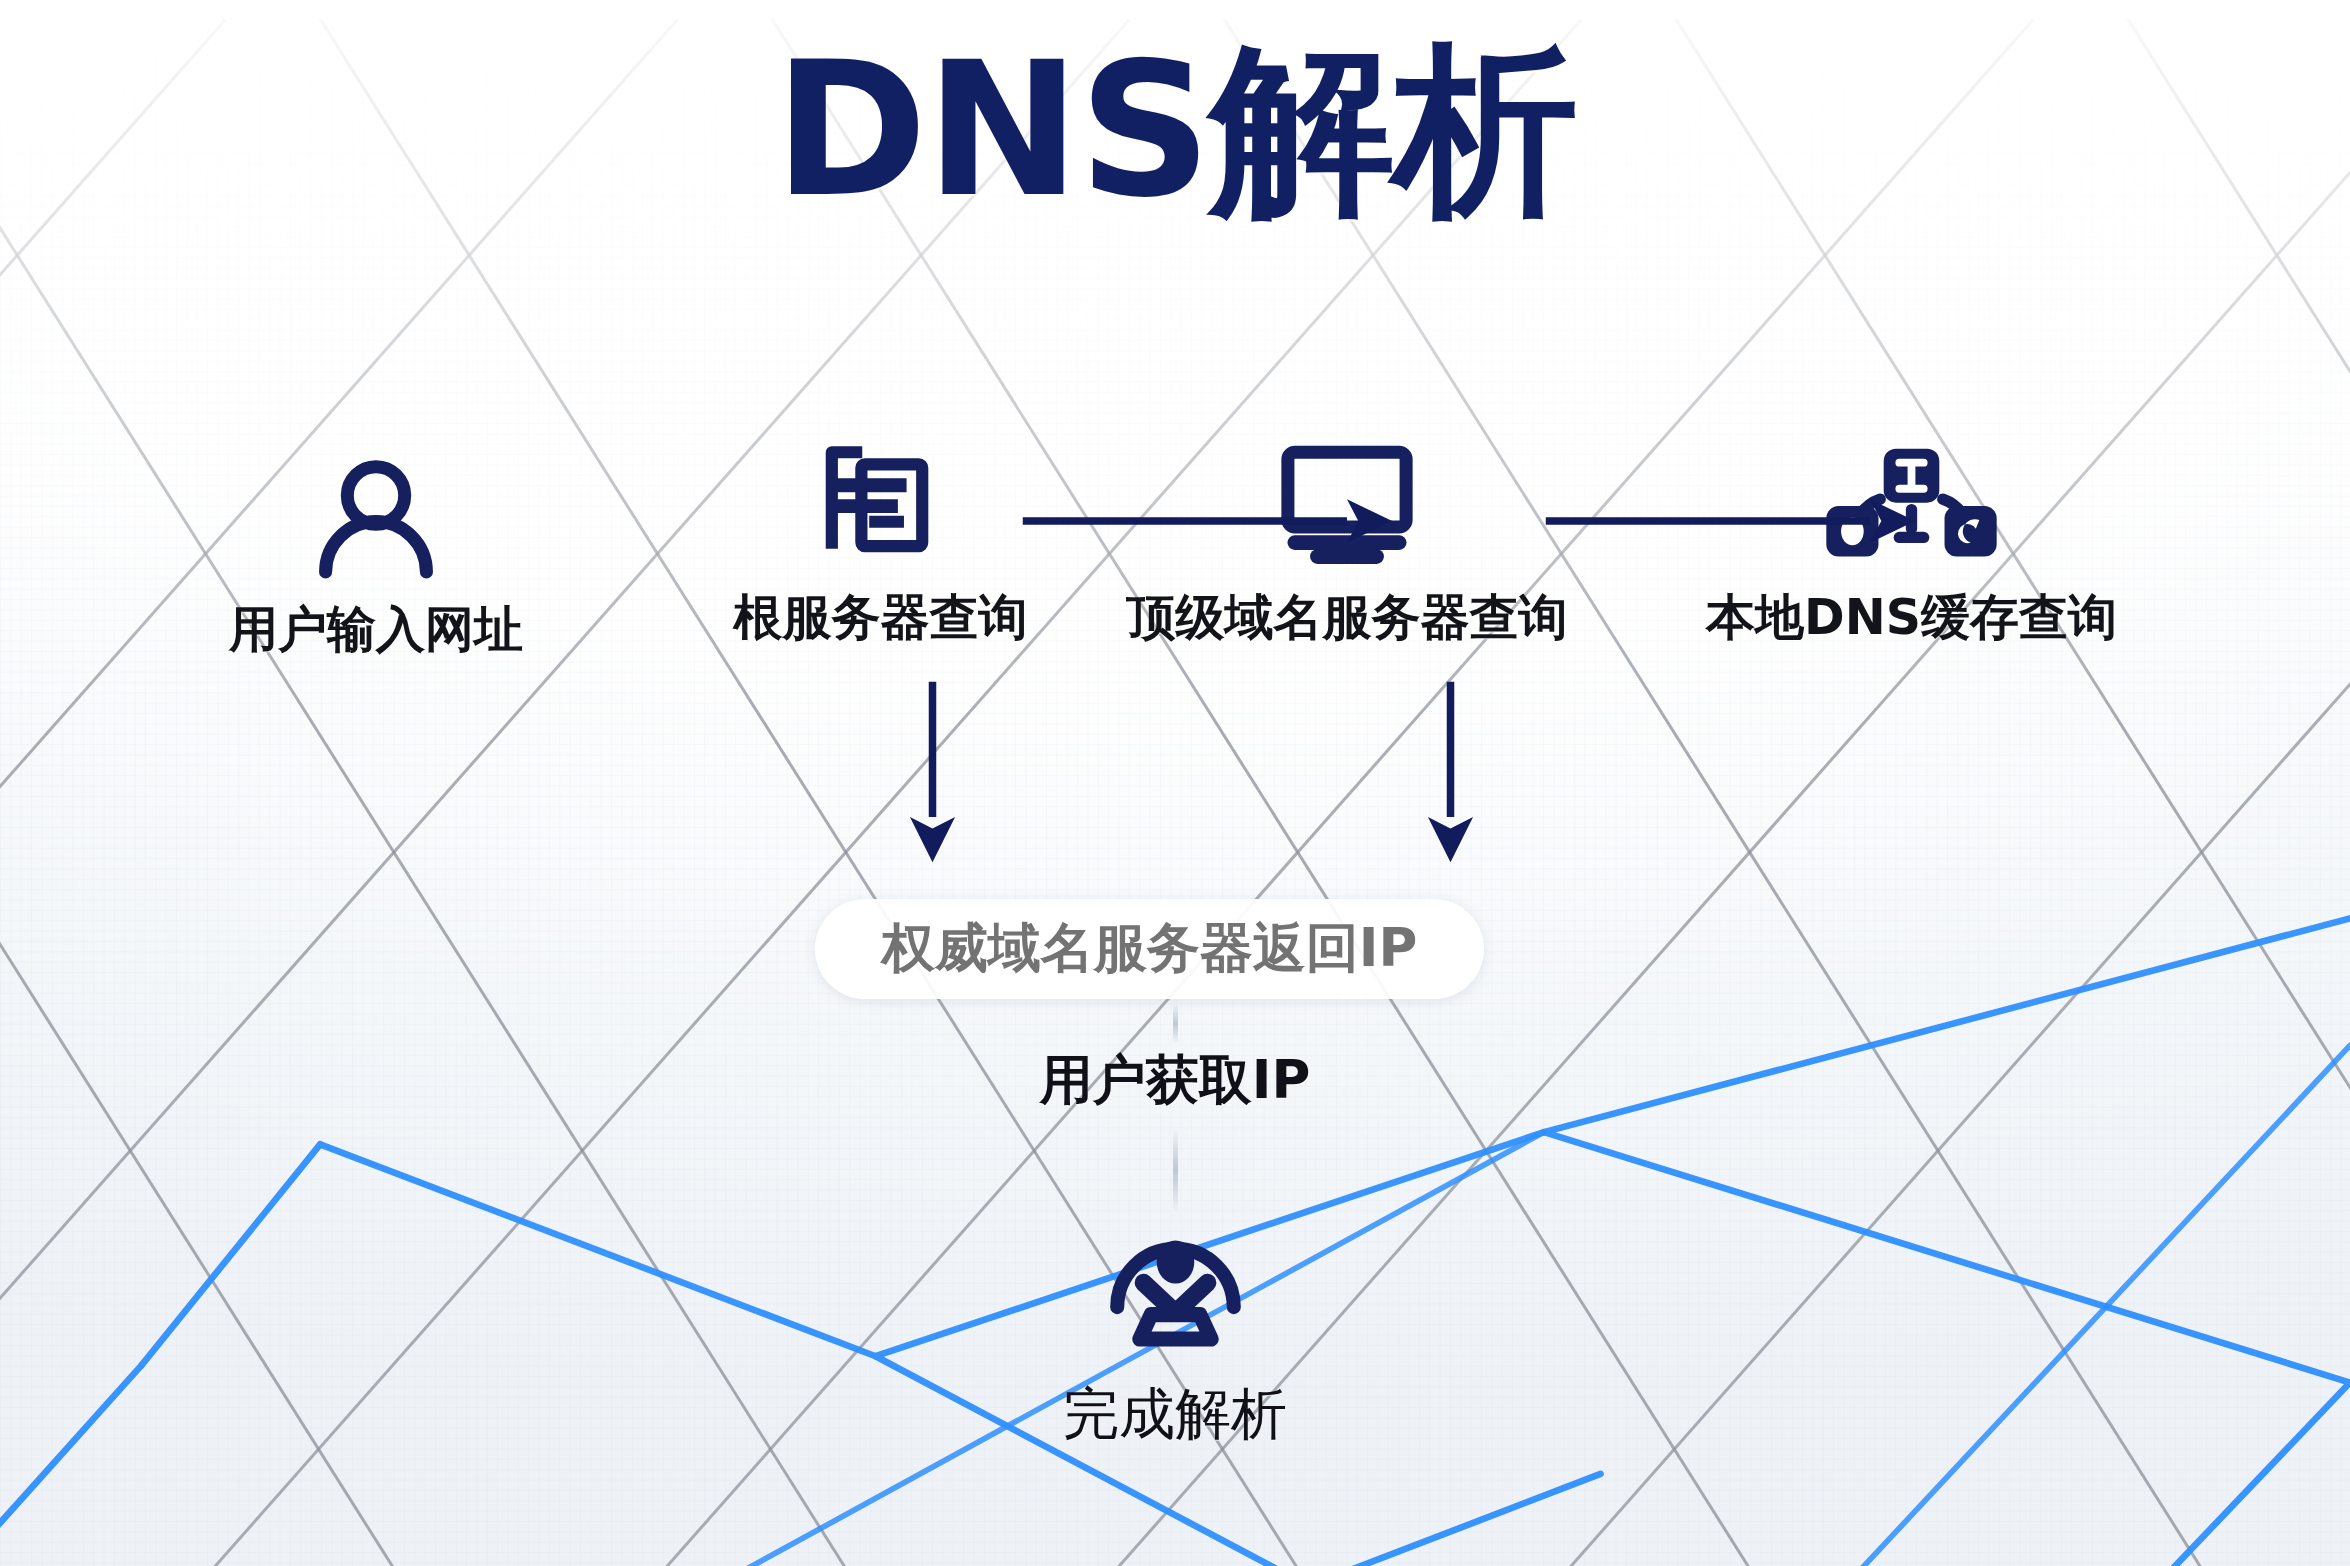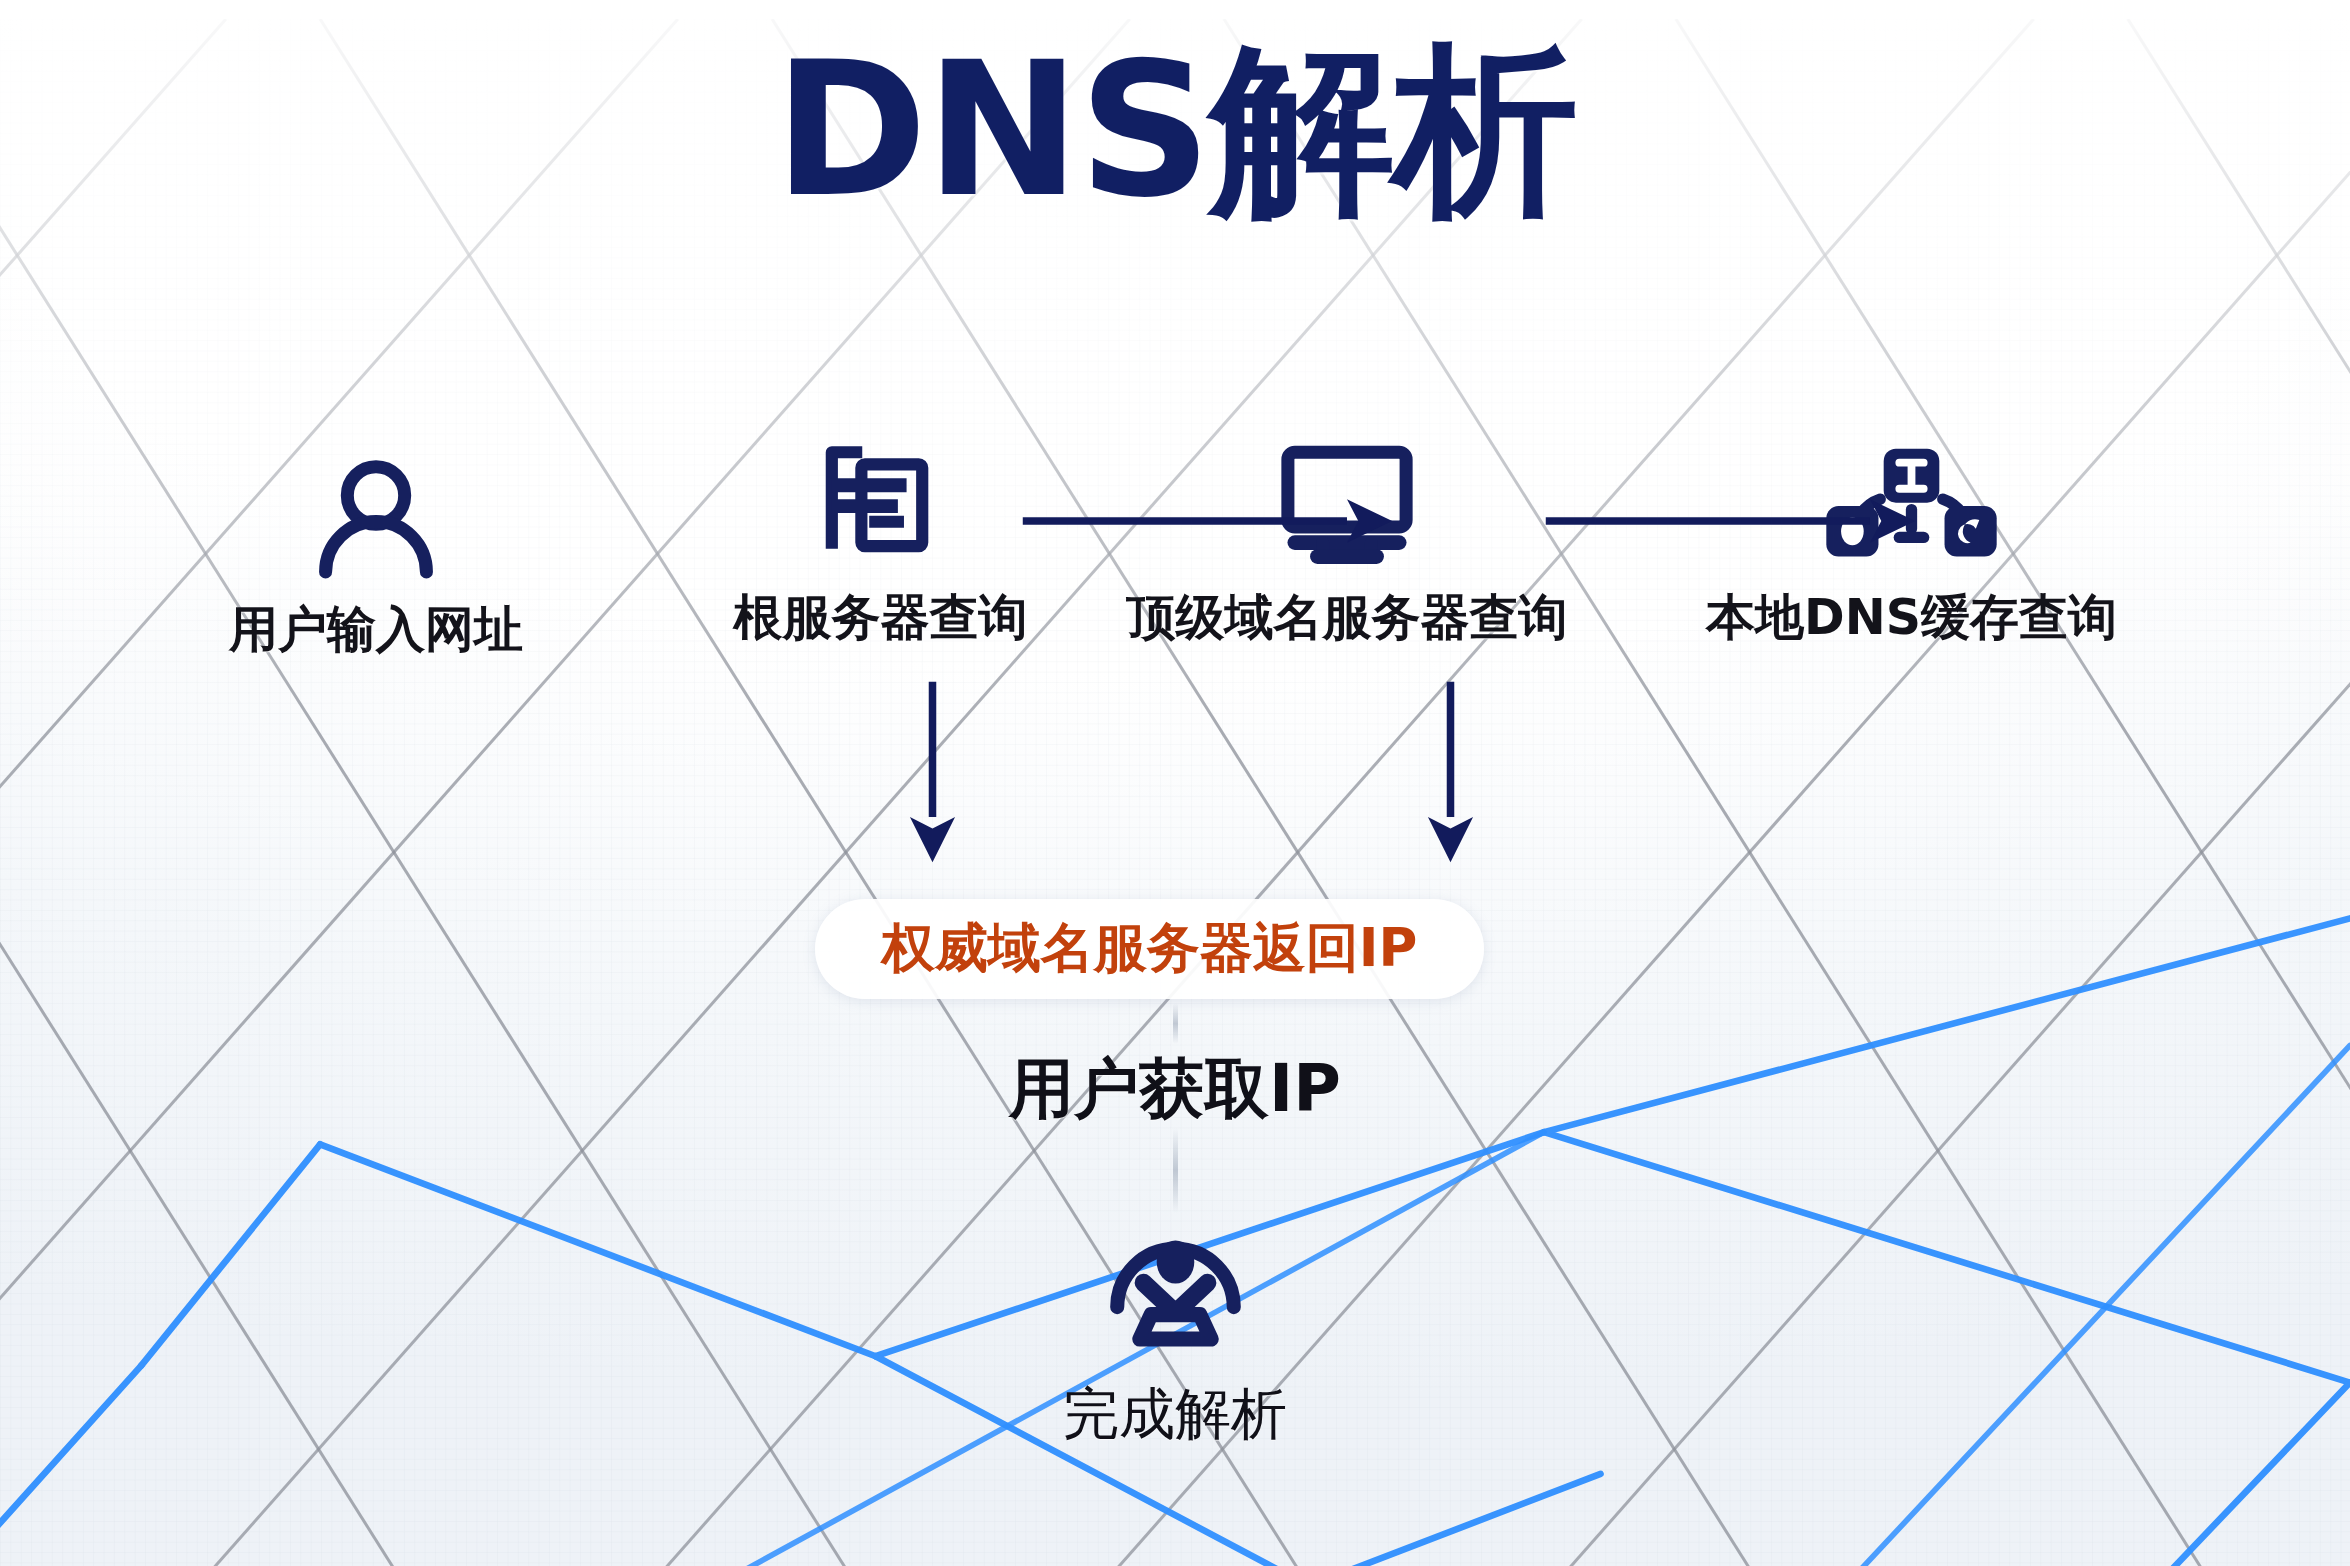--- a/index.html
+++ b/index.html
@@ -111,33 +111,33 @@
     border-radius: 53px;
     background: rgba(255,255,255,0.92);
     box-shadow: 0 1.9px 13px rgba(120,140,170,0.18);
     display: flex;
     align-items: center;
     justify-content: center;
   }
   .pill span {
     font-size: 53px;
     font-weight: 700;
-    color: #c2410c;
+    color: #737373;
     white-space: nowrap;
     font-family: "DejaVu Sans", "Liberation Sans", sans-serif;
   }
 
   
   .mid-text {
     position: absolute;
     left: 0;
     top: 1026px;
     width: 100%;
     text-align: center;
-    font-size: 65px;
+    font-size: 53px;
     font-weight: 700;
     color: #101018;
     font-family: "DejaVu Sans", "Liberation Sans", sans-serif;
     text-shadow: 0 0.9px 0.9px rgba(255,255,255,0.7);
   }
 
   
   .connector {
     position: absolute;
     left: 1173px;

